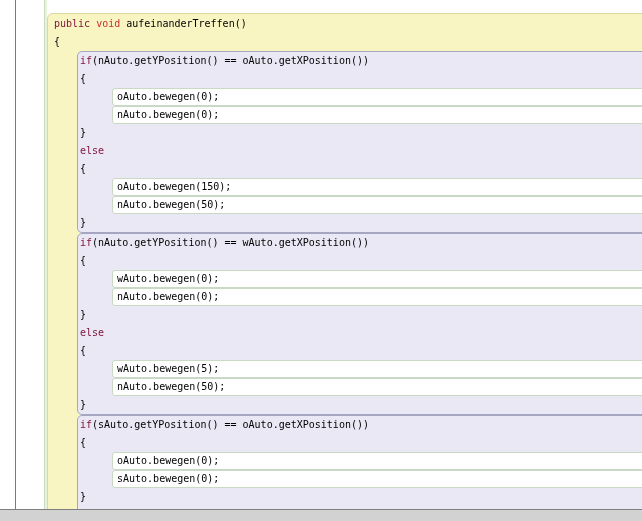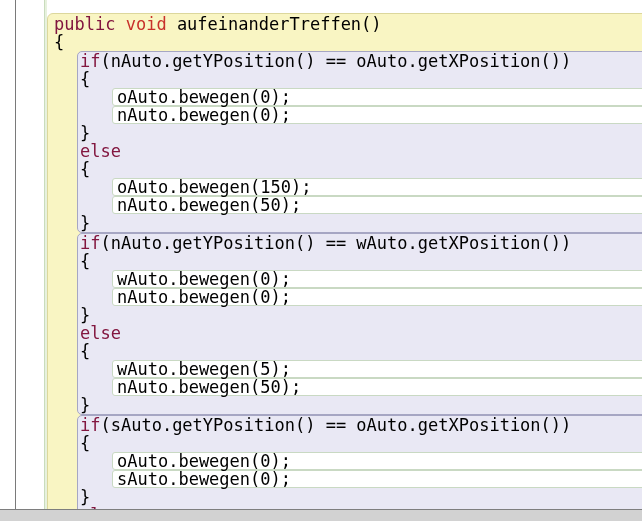--- a/index.html
+++ b/index.html
@@ -2,21 +2,21 @@
 <html><head>
 <meta charset="utf-8">
 <style>
   html,body{margin:0;padding:0;background:#ffffff;}
   .screen{
     position:relative;
     width:642px;height:521px;
     overflow:hidden;
     background:#ffffff;
     font-family:"DejaVu Sans Mono","Liberation Mono",monospace;
-    font-size:17px;
+    font-size:10px;
     color:#000000;
   }
   
   .gutter{position:absolute;left:0;top:0;bottom:12px;width:15px;background:#ffffff;}
   .gutter-line{position:absolute;left:15px;top:0;bottom:12px;width:1px;background:#7a7a7a;}
   
   .class-stripe{
     position:absolute;left:44px;top:0;bottom:12px;width:2px;
     background:#e7f1de;border-left:1px solid #c9dcbc;
   }

